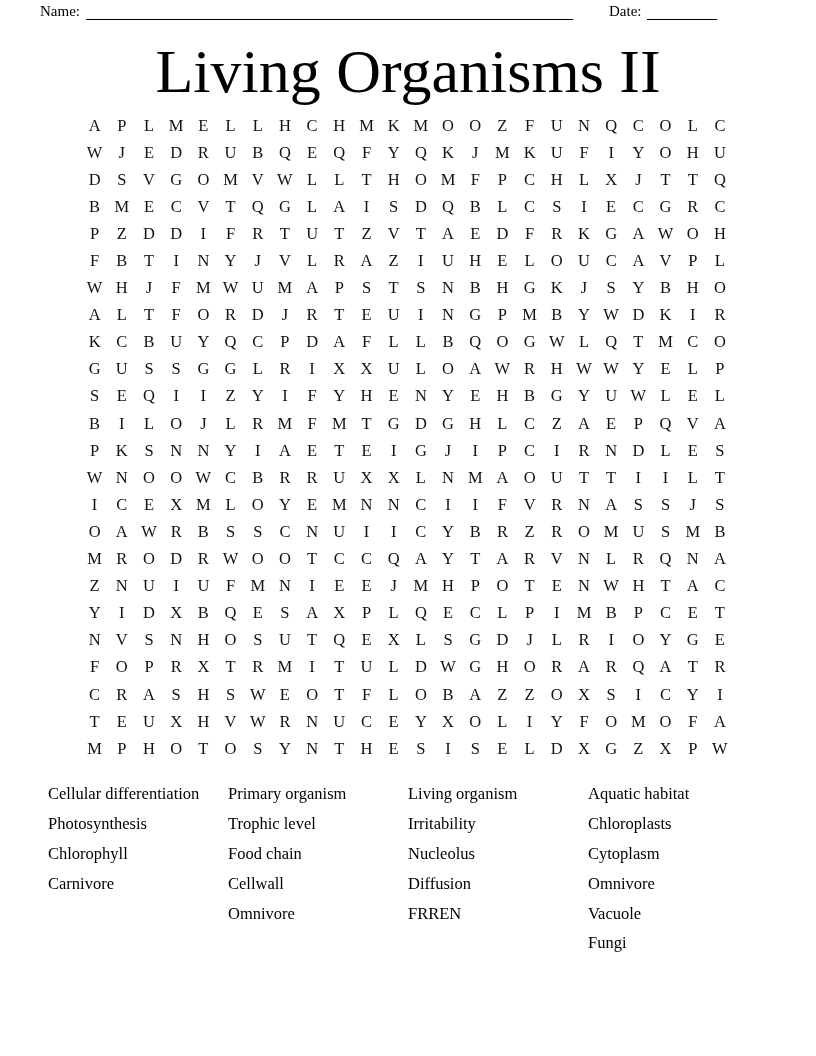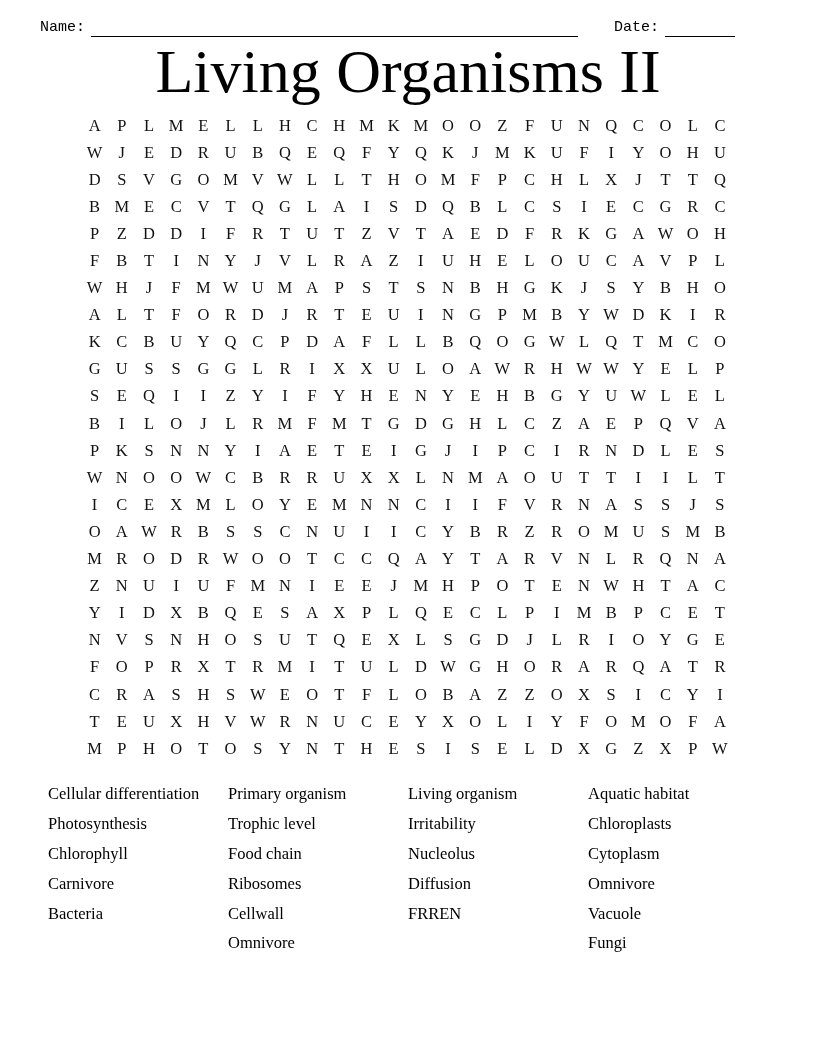--- a/index.html
+++ b/index.html
@@ -12,24 +12,24 @@
     color: #000000;
     overflow: hidden;
   }
 
   
   .header-row {
     position: absolute;
     left: 40px;
     top: 0px;
     width: 736px;
-    height: 37px;
+    height: 20px;
     display: flex;
     align-items: flex-end;
-    font-family: Liberation Mono, monospace;
+    font-family: Liberation Serif, serif;
     font-size: 15px;
     color: #000000;
   }
   .hdr-label { line-height: 18px; }
   .fill-line {
     border-bottom: 1px solid #000000;
     height: 16px;
   }
   .name-line { width: 487px; margin-left: 6px; }
   .date-gap { width: 36px; }
@@ -677,27 +677,25 @@
     <div class="cell">P</div>
     <div class="cell">W</div>
   </div>
 
 <div class="word-bank">
     <div class="wb-col">
       <div class="wb-word">Cellular differentiation</div>
       <div class="wb-word">Photosynthesis</div>
       <div class="wb-word">Chlorophyll</div>
       <div class="wb-word">Carnivore</div>
-      <div class="wb-word">Bacteria</div>
     </div>
     <div class="wb-col">
       <div class="wb-word">Primary organism</div>
       <div class="wb-word">Trophic level</div>
       <div class="wb-word">Food chain</div>
-      <div class="wb-word">Ribosomes</div>
       <div class="wb-word">Cellwall</div>
       <div class="wb-word">Omnivore</div>
     </div>
     <div class="wb-col">
       <div class="wb-word">Living organism</div>
       <div class="wb-word">Irritability</div>
       <div class="wb-word">Nucleolus</div>
       <div class="wb-word">Diffusion</div>
       <div class="wb-word">FRREN</div>
     </div>

